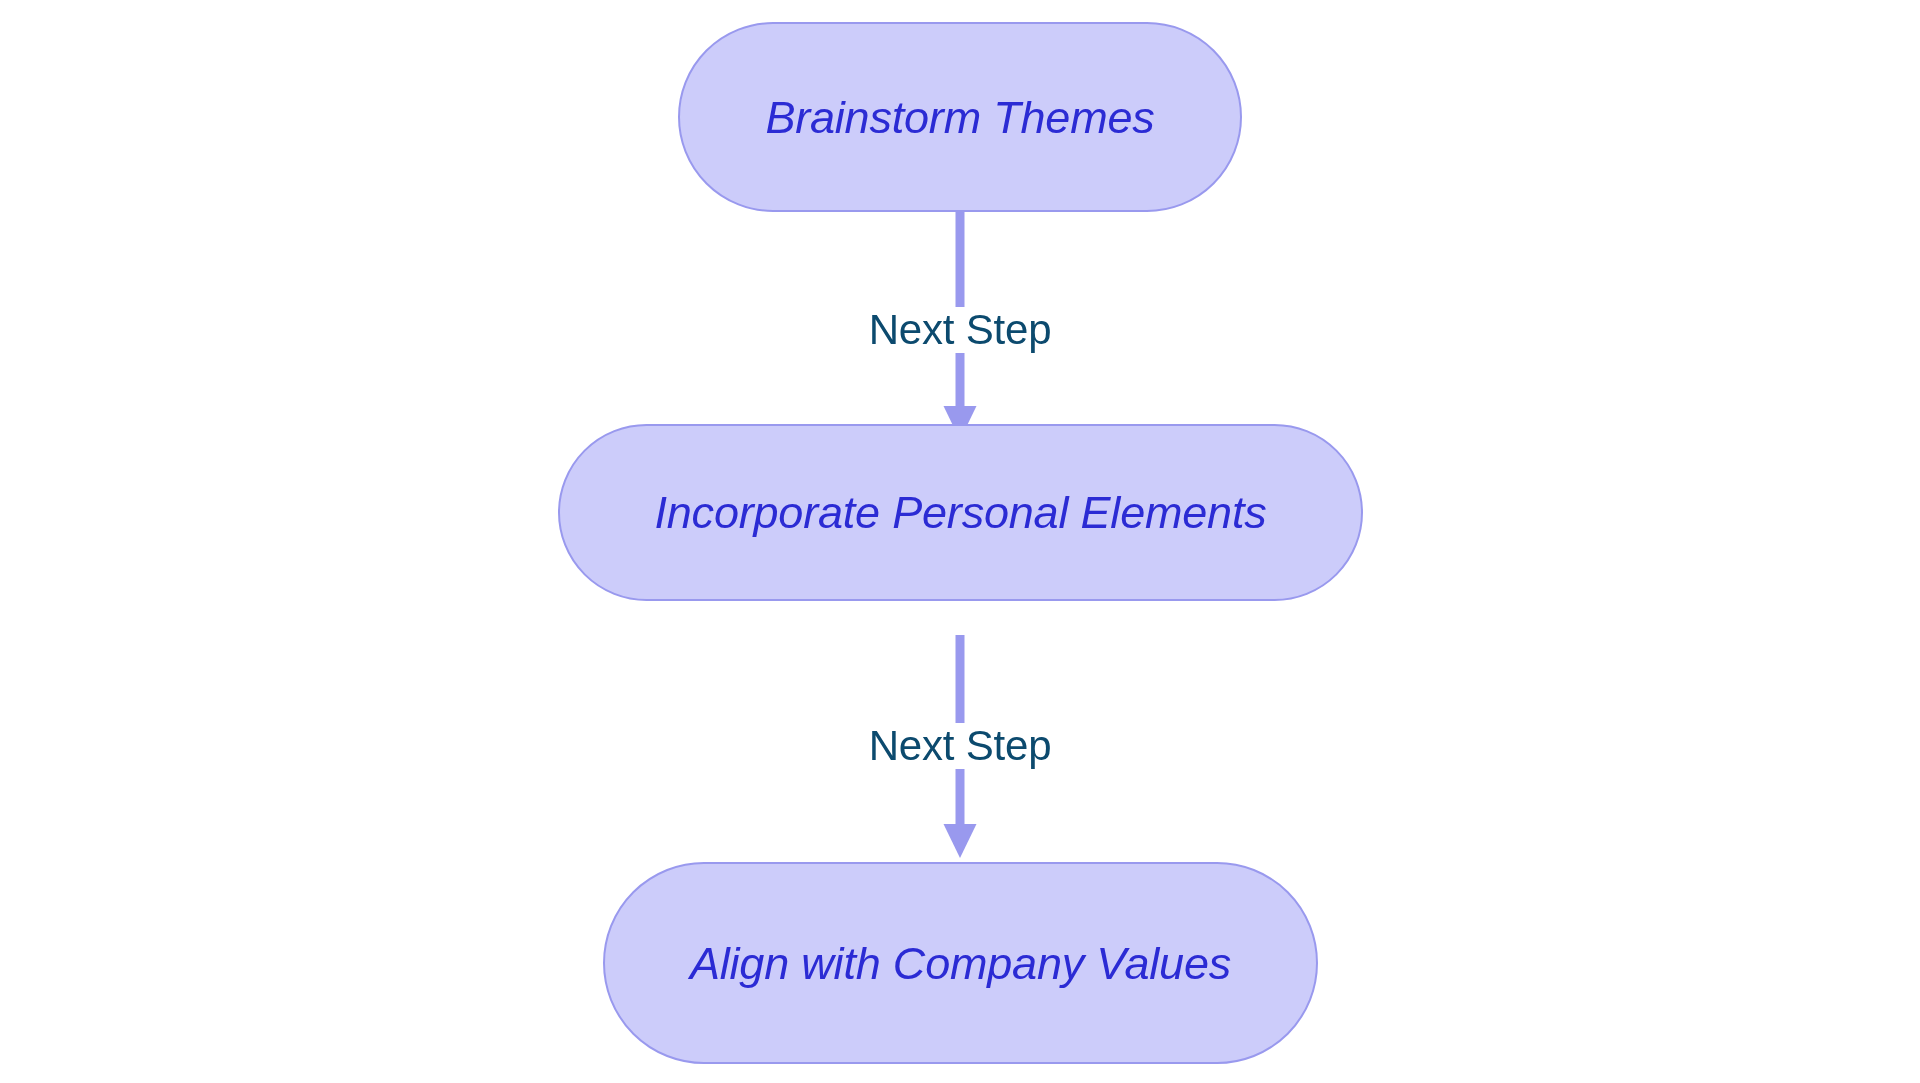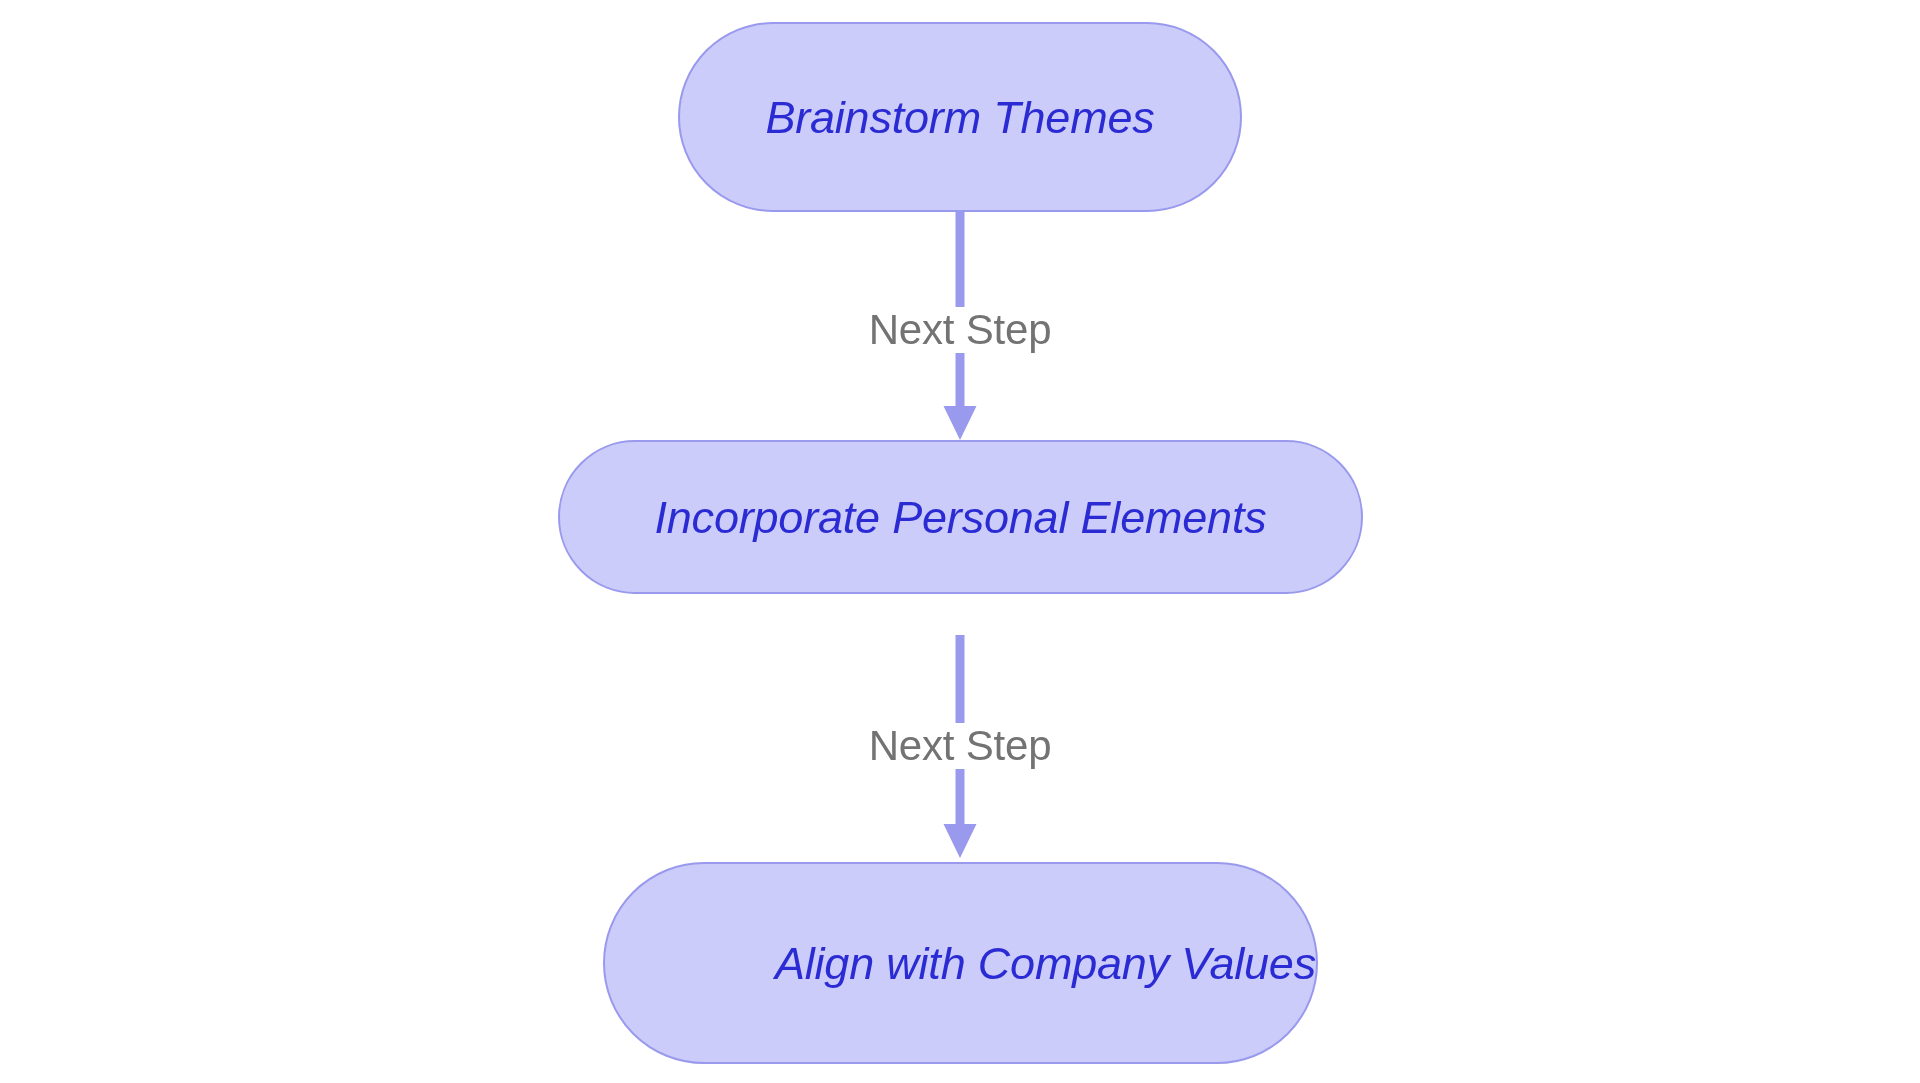--- a/index.html
+++ b/index.html
@@ -45,50 +45,49 @@
   }
 
   #node-brainstorm-themes {
     left: 678px;
     top: 22px;
     width: 564px;
     height: 190px;
   }
   #node-incorporate-personal-elements {
     left: 558px;
-    top: 440px;
+    top: 424px;
     width: 805px;
-    height: 154px;
+    height: 177px;
   }
   #node-align-with-company-values {
     left: 603px;
     top: 862px;
     width: 715px;
     height: 202px;
-    justify-content: flex-end;
   }
 
   
   .edge-svg {
     position: absolute;
     left: 0;
     top: 0;
     width: 1920px;
     height: 1083px;
     z-index: 1;
     pointer-events: none;
   }
 
   .edge-label {
     position: absolute;
     z-index: 3;
     font-family: "Liberation Sans", sans-serif;
     font-size: 42px;
     font-weight: 400;
-    color: #737373;
+    color: #0c4a6e;
     line-height: 1;
     white-space: nowrap;
     background: #ffffff;
     padding: 2px 6px;
     transform: translate(-50%, -50%);
     letter-spacing: -0.2px;
   }
   #edge-label-1 { left: 960px; top: 330px; }
   #edge-label-2 { left: 960px; top: 746px; }
 </style>

